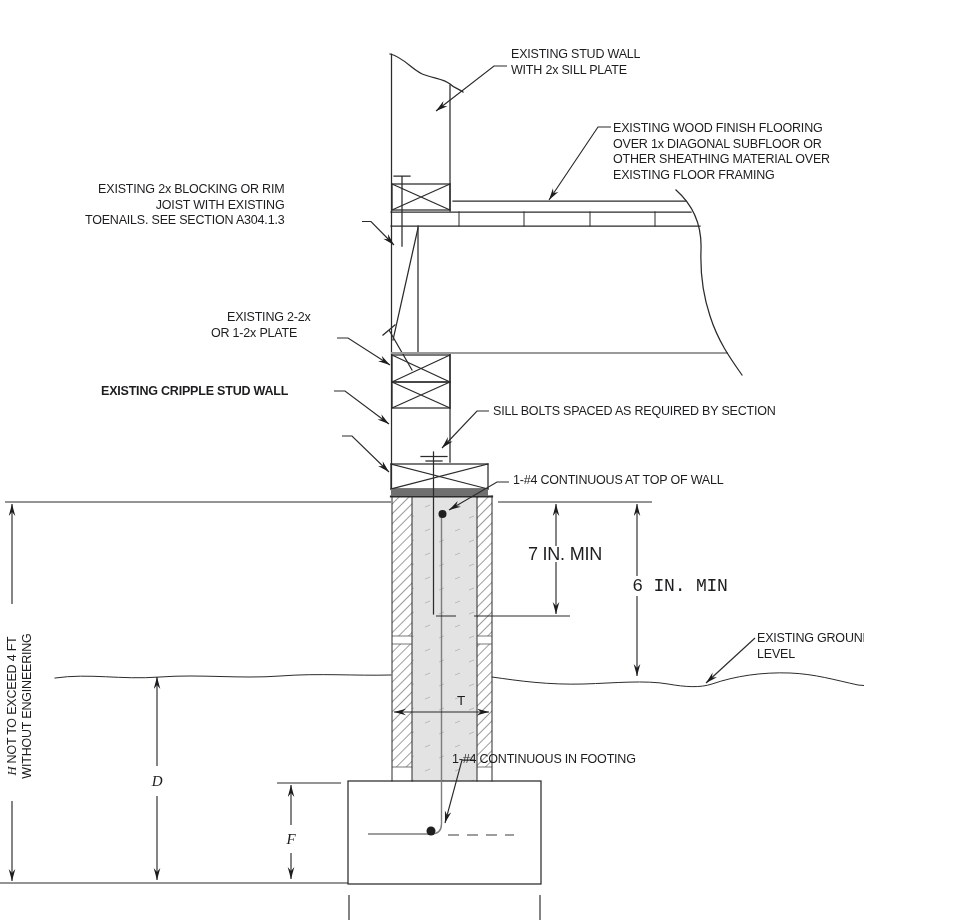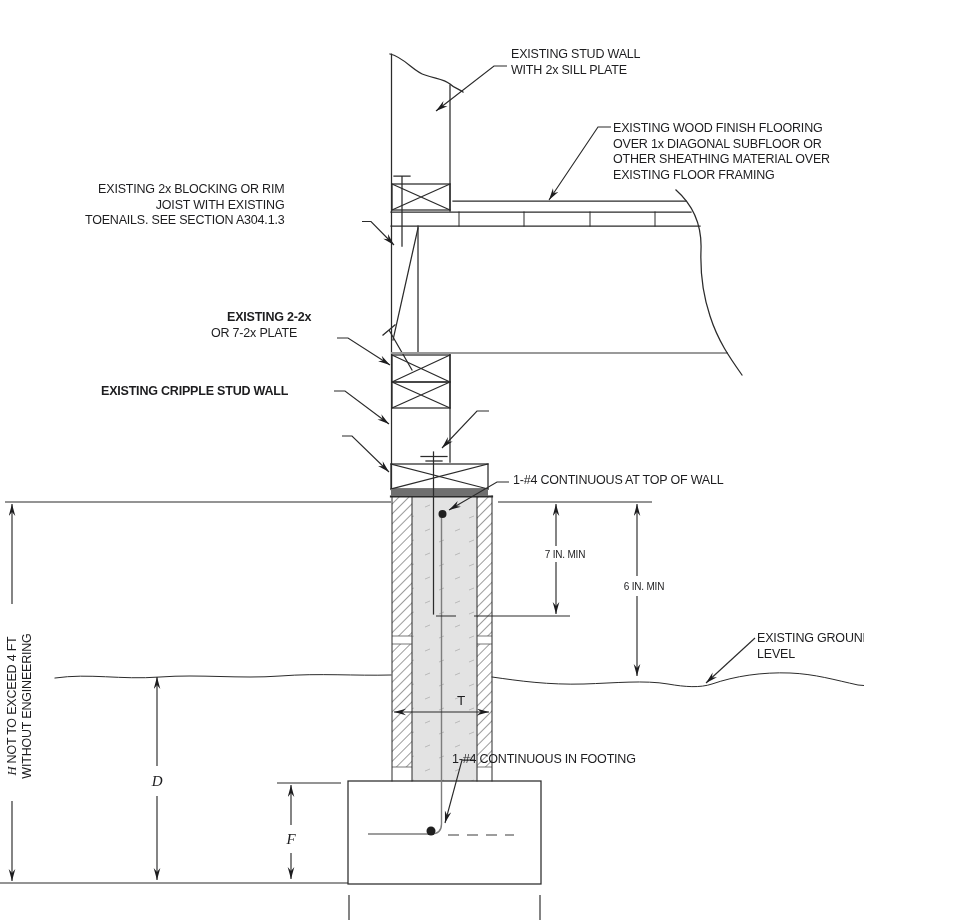--- a/index.html
+++ b/index.html
@@ -21,23 +21,23 @@
   .rebar{stroke:var(--rebar);stroke-width:1.4;fill:none;}
   .rdash{stroke:var(--rebar);stroke-width:1.4;fill:none;stroke-dasharray:11 8;}
   .dim{stroke:var(--line);stroke-width:1.15;fill:none;}
   .gapline{stroke:#555;stroke-width:.8;}
   .fillgray{fill:var(--concrete);stroke:none;}
   .filldry{fill:var(--drypack);stroke:none;}
   .dot{fill:#1f1f1f;stroke:none;}
   .lbl{position:absolute;font-size:12.5px;line-height:15.5px;letter-spacing:-.2px;
        color:var(--text);white-space:nowrap;}
   .lbl span{display:block;}
-  .ind{padding-left:16px;font-weight:bold;}
+  .ind{padding-left:16px;}
   .ctr{transform:translate(-50%,-50%);}
-  .dimlbl{position:absolute;font-size:10px;letter-spacing:-.2px;color:var(--text);white-space:nowrap;}
+  .dimlbl{position:absolute;font-size:18px;letter-spacing:-.2px;color:var(--text);white-space:nowrap;}
   .it{font-family:"Liberation Serif",serif;font-style:italic;font-size:15px;}
   .tlbl{font-size:13.5px;}
   .rot{position:absolute;width:210px;left:-85px;top:647px;text-align:center;
        font-size:12.5px;line-height:15px;letter-spacing:-.2px;color:var(--text);
        transform:rotate(-90deg);white-space:nowrap;}
   .rot .hital{font-family:"Liberation Serif",serif;font-style:italic;}
 </style>
 </head>
 <body>
 
@@ -173,29 +173,30 @@
 </div>
 
 <div class="lbl" style="left:85px;top:138px;text-align:right;">
   <span>EXISTING 2x BLOCKING OR RIM</span>
   <span>JOIST WITH EXISTING</span>
   <span>TOENAILS. SEE SECTION A304.1.3</span>
 </div>
 
 <div class="lbl" style="left:211px;top:266px;">
   <span class="ind">EXISTING 2-2x</span>
-  <span>OR 7-2x PLATE</span>
+  <span>OR 1-2x PLATE</span>
 </div>
 
 <div class="lbl" style="left:101px;top:340px;font-weight:bold;">
   <span>EXISTING CRIPPLE STUD WALL</span>
 </div>
 
 
 <div class="lbl" style="left:493px;top:360px;">
+  <span>SILL BOLTS SPACED AS REQUIRED BY SECTION</span>
 </div>
 
 <div class="lbl" style="left:513px;top:429px;">
   <span>1-#4 CONTINUOUS AT TOP OF WALL</span>
 </div>
 
 <div class="lbl" style="left:452px;top:708px;">
   <span>1-#4 CONTINUOUS IN FOOTING</span>
 </div>
 
@@ -203,19 +204,19 @@
   <span>EXISTING GROUND</span>
   <span>LEVEL</span>
 </div>
 
 <div class="rot">
   <div><span class="hital" style="display:inline">H</span><span style="display:inline"> NOT TO EXCEED 4 FT</span></div>
   <div>WITHOUT ENGINEERING</div>
 </div>
 
 <div class="dimlbl ctr" style="left:565px;top:510px;">7 IN. MIN</div>
-<div class="dimlbl ctr" style="left:644px;top:542px;">6 IN. MIN</div>
+<div class="dimlbl ctr" style="left:680px;top:542px;font-family:Liberation Mono, monospace;">6 IN. MIN</div>
 <div class="dimlbl ctr tlbl" style="left:461px;top:656px;">T</div>
 <div class="dimlbl ctr it" style="left:157px;top:737px;">D</div>
 <div class="dimlbl ctr it" style="left:291px;top:795px;">F</div>
 <div class="dimlbl ctr it" style="left:444px;top:905px;">W</div>
 
 </div>
 
 </body></html>

